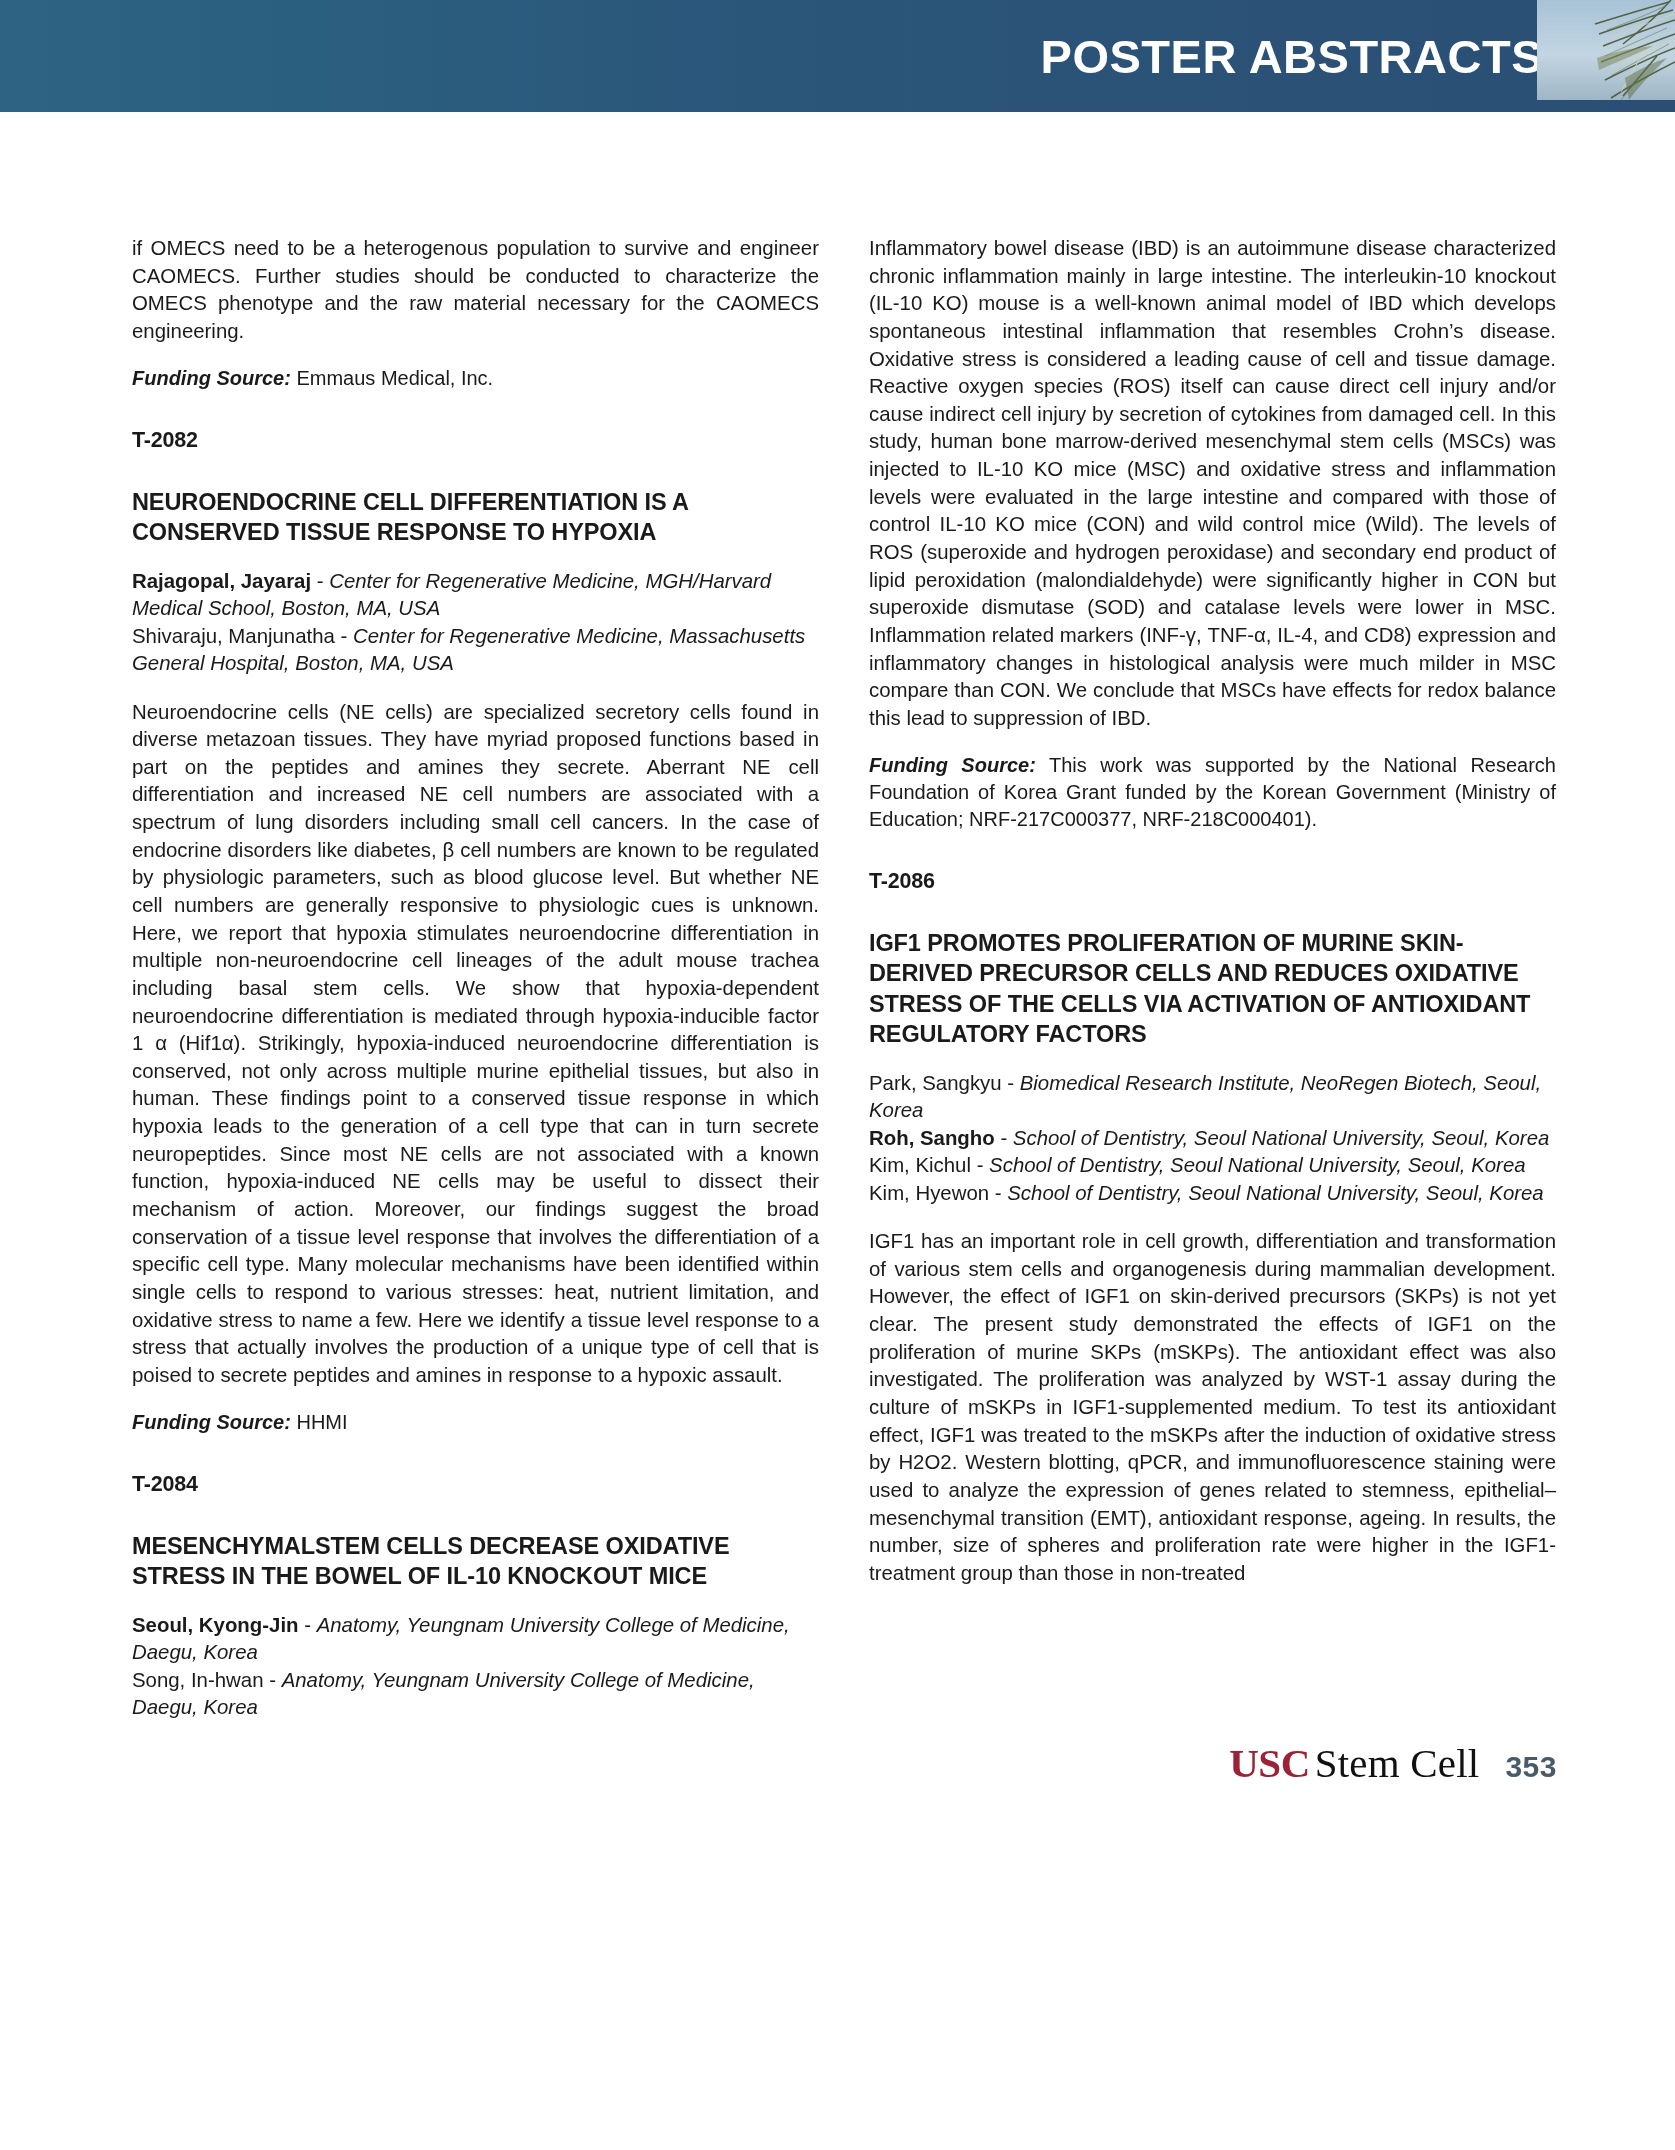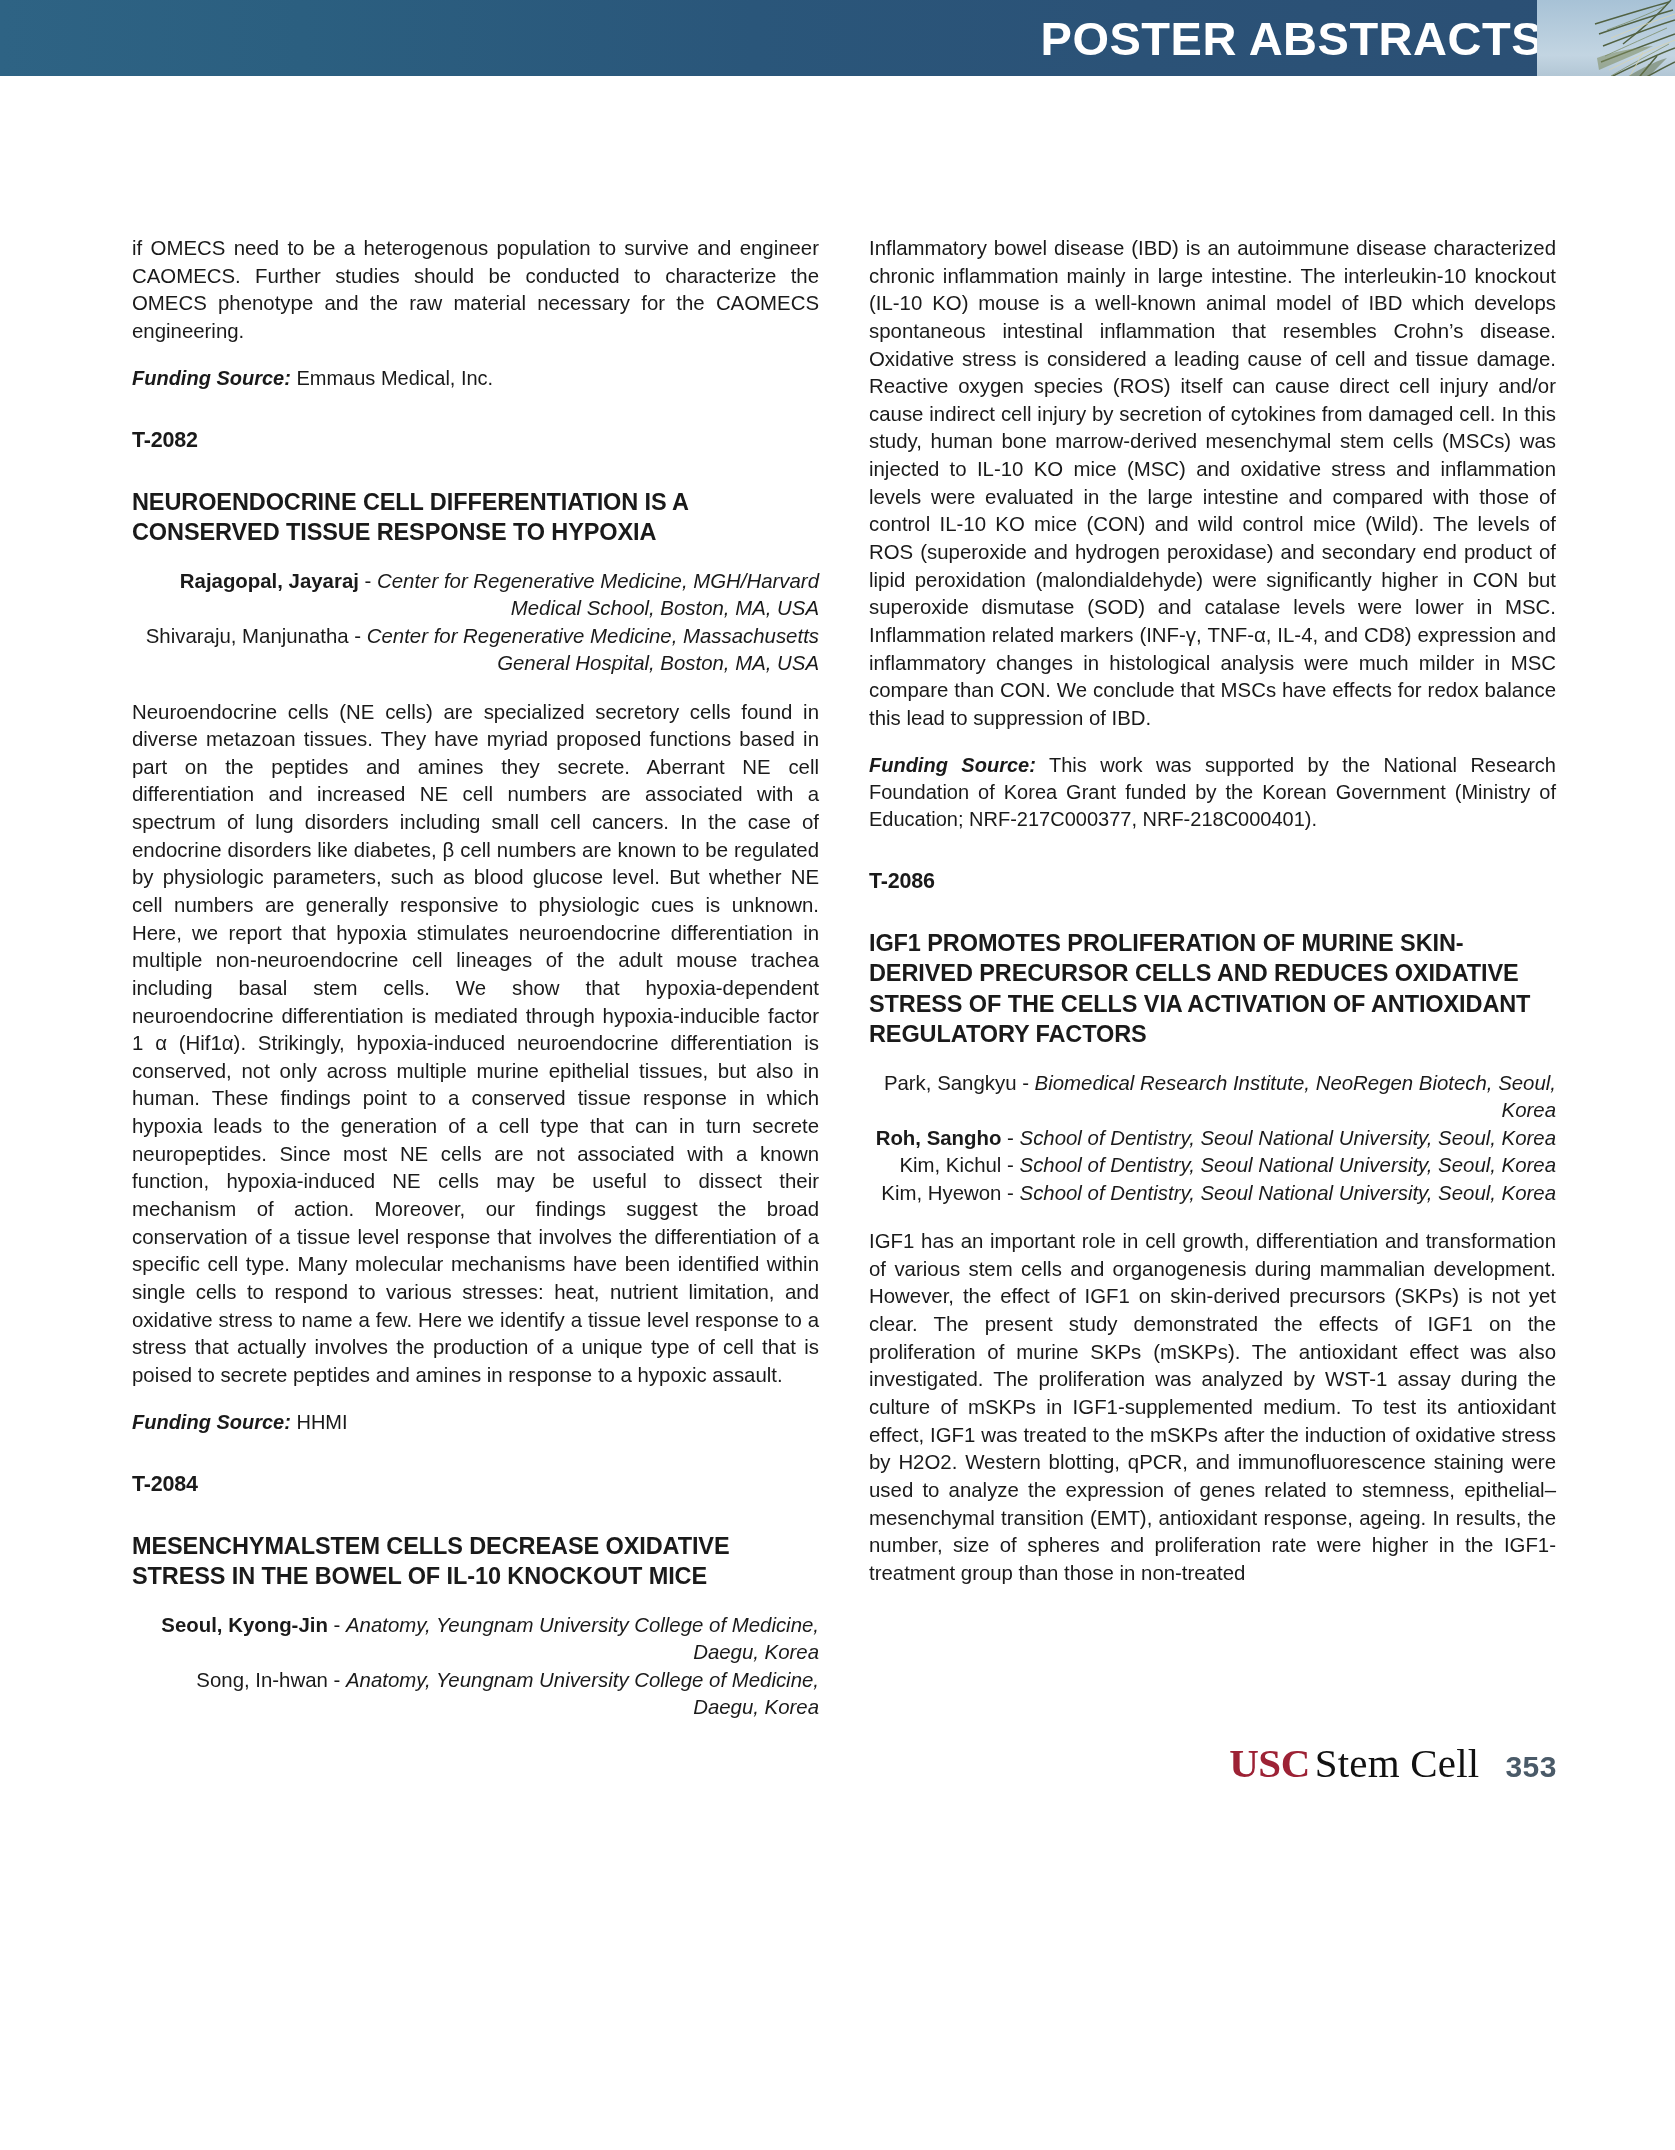--- a/index.html
+++ b/index.html
@@ -12,21 +12,21 @@
     color: #1a1a1a;
     position: relative;
     overflow: hidden;
   }
 
   
   .header-band {
     position: absolute;
     top: 0; left: 0;
     width: 1675px;
-    height: 76px;
+    height: 112px;
     background: linear-gradient(90deg, #2e6384 0%, #2b5f80 18%, #2a567a 45%, #2b5277 68%, #2b4f74 100%);
     overflow: hidden;
   }
   .header-title {
     position: absolute;
     right: 132px;
     top: 50%;
     transform: translateY(-50%);
     color: #ffffff;
     font-size: 47px;
@@ -101,21 +101,20 @@
     font-weight: bold;
     line-height: 1.30;
     letter-spacing: -0.1px;
     text-transform: uppercase;
   }
 
   .authors {
     margin: 0 0 21px 0;
     font-size: 20.4px;
     line-height: 1.345;
-    text-align: right;
   }
   .authors .nm { font-weight: normal; }
   .authors .nm.lead { font-weight: bold; }
   .authors .aff { font-style: italic; }
 
   
   .footer {
     position: absolute;
     left: 0;
     bottom: 54px;

